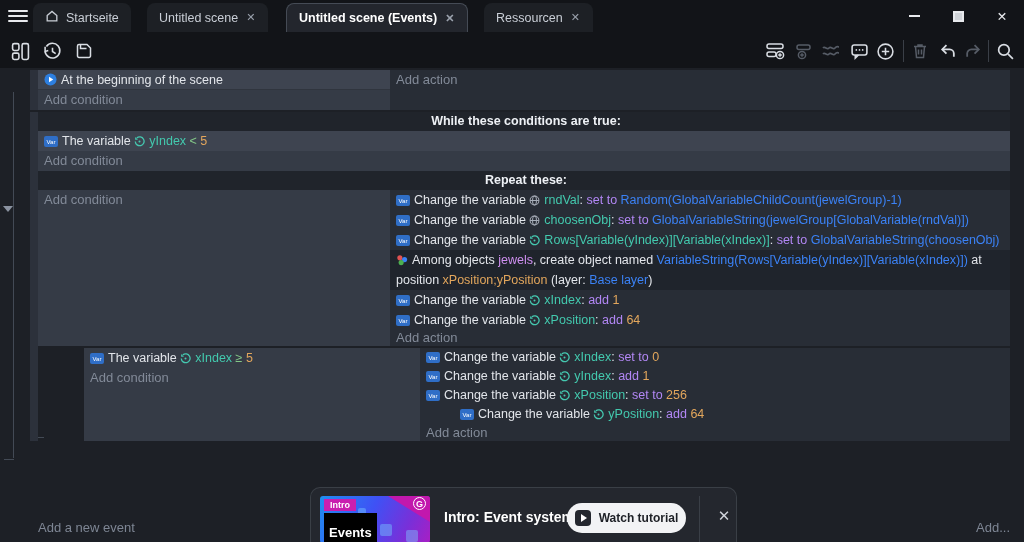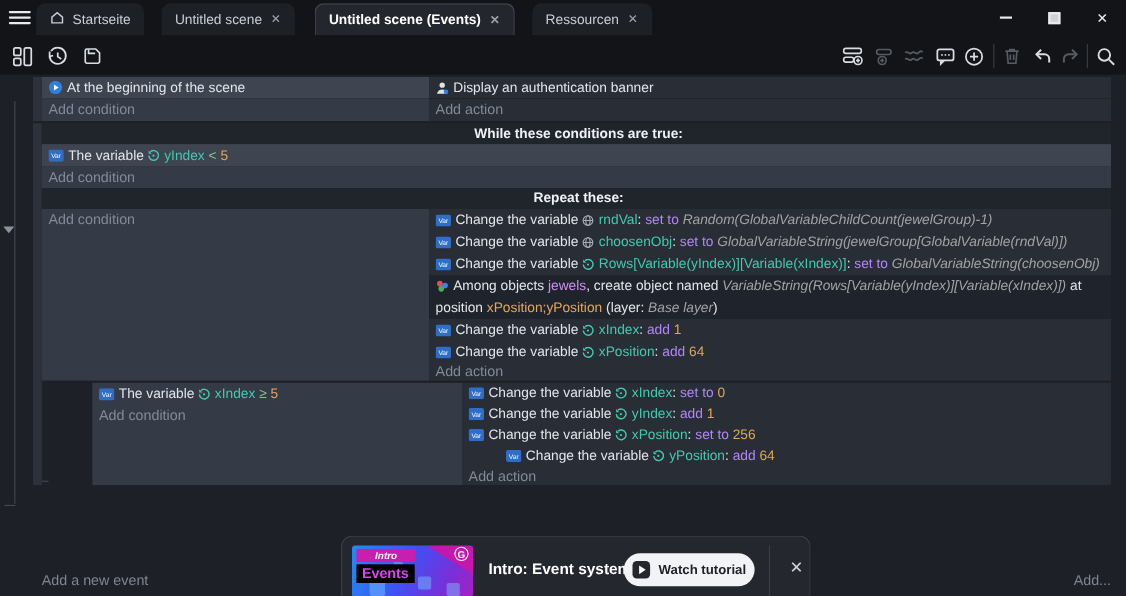--- a/index.html
+++ b/index.html
@@ -41,41 +41,41 @@
   .row2 { height:40px; line-height:20px; padding-left:6px; white-space:normal; overflow:hidden; }
   .addlink { color:#828a98; font-size:13px; }
   .evhdr { font-weight:600; color:#eef1f5; padding-left:4px; height:19px; line-height:19px; }
   .hl { background:#3e4450; }
   .sel { background:#1f242c; }
   .divline { border-bottom:1px solid rgba(0,0,0,.22); }
   .seg.plain { color:#e2e5ea; }
   .seg.var  { color:#43c9ae; }
   .seg.op   { color:#b287f5; }
   .seg.num  { color:#e2a65c; }
-  .seg.expr { color:#a3a3a3;font-style:italic; }
+  .seg.expr { color:#3b82f6; }
   .seg.obj  { color:#cf8ff0; }
   .seg.cmp  { color:#84c888; }
   .inline-icon { display:inline-block; vertical-align:-2px; margin-right:4px; }
   .inline-icon svg { display:block; }
   .treeline { position:absolute; background:#434a55; }
   #collapse-tri { position:absolute; left:3px; top:206px; width:0; height:0;
                   border-left:5px solid transparent; border-right:5px solid transparent; border-top:6px solid #8a92a0; }
   #footer-add { position:absolute; left:38px; top:452px; color:#7e8694; font-size:13px; }
   #footer-add-more { position:absolute; right:14px; top:452px; color:#7e8694; font-size:13px; }
   
   #banner { position:absolute; left:310px; top:487px; width:427px; height:55px; background:#24272e;
             border:1px solid #3a3f46; border-bottom:none; border-radius:10px 10px 0 0; }
   #thumb { position:absolute; left:9px; top:8px; width:110px; height:47px; border-radius:3px; overflow:hidden;
            background:linear-gradient(115deg,#1f8ef0 0%,#3f51f5 45%,#7a2fd8 78%,#a81fc4 100%); }
   #thumb-corner { position:absolute; right:0; top:0; width:42px; height:26px; background:#c218ad;
                   clip-path:polygon(0 0,100% 0,100% 100%); }
   #thumb-logo { position:absolute; right:4px; top:1px; color:#fff; font-size:9px; font-weight:bold;
                 width:13px; height:13px; border:1.4px solid #fff; border-radius:50%; text-align:center; line-height:12px;}
-  #thumb-tag { position:absolute; left:4px; top:3px; background:#c91faf; color:#fff; font-size:9px; font-weight:bold; padding:1px 17px;font-style:italic; }
-  #thumb-title { position:absolute; left:4px; top:17px; background:#000; color:#d946ef; font-size:13px; font-weight:bold; padding:0 5px 2px 5px; }
+  #thumb-tag { position:absolute; left:4px; top:3px; background:#c91faf; color:#fff; font-size:9px; font-weight:bold; padding:1px 6px; }
+  #thumb-title { position:absolute; left:4px; top:17px; background:#000; color:#ffffff; font-size:13px; font-weight:bold; padding:12px 5px 2px 5px; }
   .sprite { position:absolute; background:rgba(120,200,255,.45); border-radius:2px; }
   #banner-title { position:absolute; left:133px; top:0; height:55px; line-height:58px; font-size:14px; font-weight:bold; color:#fff; }
   #watch-btn { position:absolute; left:256px; top:15px; width:119px; height:30px; background:#f2f3f5; border-radius:15px;
                display:flex; align-items:center; justify-content:center; gap:8px; color:#1d2026; font-size:12px; font-weight:bold; }
   #watch-play { width:16px; height:16px; background:#24272e; border-radius:4px; position:relative; }
   #watch-play:after { content:""; position:absolute; left:6px; top:4px; width:0; height:0;
                       border-left:6px solid #fff; border-top:4px solid transparent; border-bottom:4px solid transparent; }
   #banner-sep { position:absolute; left:388px; top:8px; width:1px; height:47px; background:#3a3f47; }
   #banner-close { position:absolute; left:399px; top:0; width:28px; height:55px; display:flex; align-items:center;
                   justify-content:center; color:#d0d4db; font-size:15px; }
@@ -253,25 +253,20 @@
     <div style="position:absolute; left:30px; top:2px; width:980px; height:40px;">
       <div class="gutter" style="left:0; top:0; width:8px; height:40px;"></div>
       <div class="cond-bg" style="position:absolute; left:8px; top:0; width:352px; height:40px;">
         <div class="row hl divline"><span class="inline-icon" style="display: inline-block;"><svg width="13" height="13" viewBox="0 0 14 14">
                 <circle cx="7" cy="7" r="6.5" fill="#2d7fe0"></circle>
                 <path d="M5.4 4 10 7l-4.6 3z" fill="#fff"></path>
               </svg></span><span class="seg plain">At the beginning of the scene</span></div>
         <div class="row addlink">Add condition</div>
       </div>
       <div class="act-bg" style="position:absolute; left:360px; top:0; width:620px; height:40px;">
-        <div class="row divline"><span class="inline-icon" style="display: inline-block;"><svg width="12" height="12" viewBox="0 0 14 14">
-                <circle cx="7" cy="4" r="2.8" fill="#dfe3ea"></circle>
-                <path d="M1.5 13c.6-3 2.8-4.5 5.5-4.5S11.9 10 12.5 13z" fill="#dfe3ea"></path>
-                <circle cx="11" cy="11" r="2.4" fill="#2d7fe0"></circle>
-              </svg></span><span class="seg plain">Display an authentication banner</span></div>
         <div class="row addlink">Add action</div>
       </div>
     </div>
 
     <div style="position:absolute; left:30px; top:44px; width:980px; height:329px;">
       <div class="gutter" style="left:0; top:0; width:8px; height:329px;"></div>
 
       <div class="evhdr hdr-bg" style="position:absolute; left:8px; top:0; width:972px;">While these conditions are true:</div>
 
       <div class="row hl" style="position:absolute; left:8px; top:19px; width:972px;"><span class="inline-icon" style="display: inline-block;"><svg width="14" height="11" viewBox="0 0 14 11">

